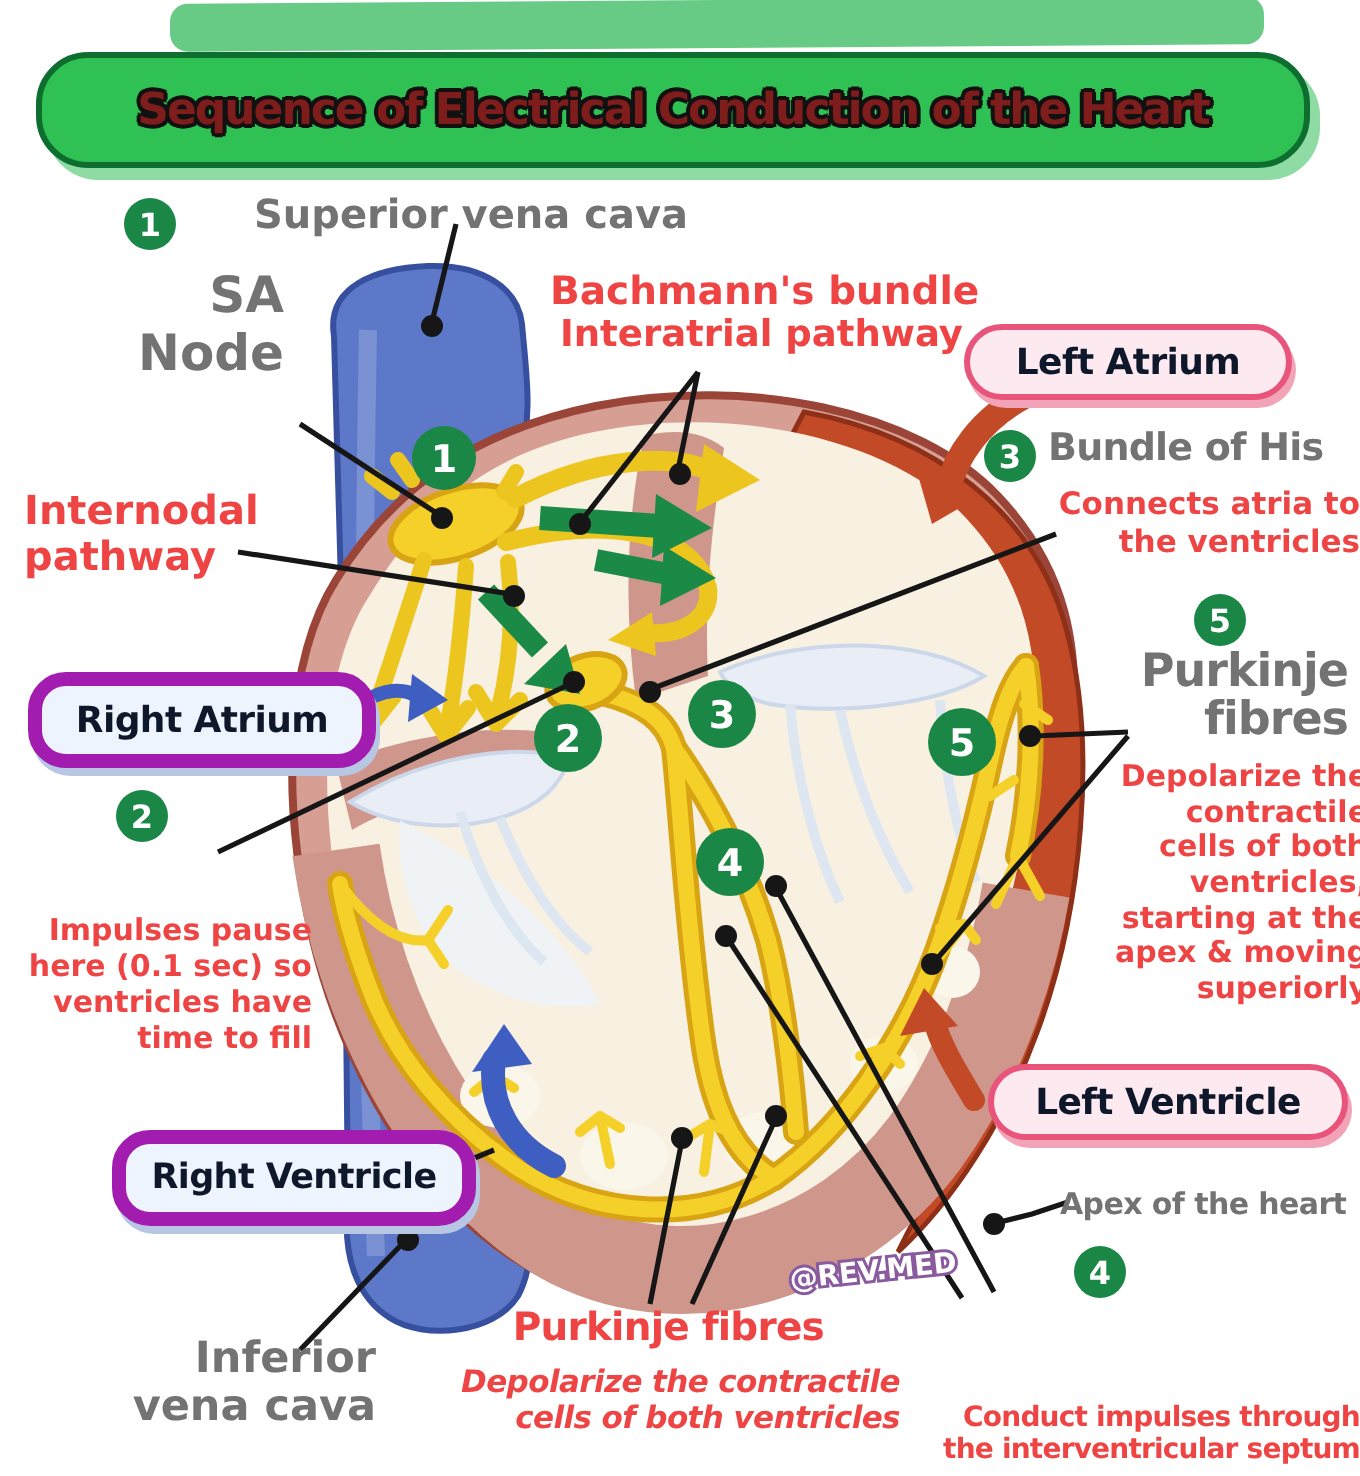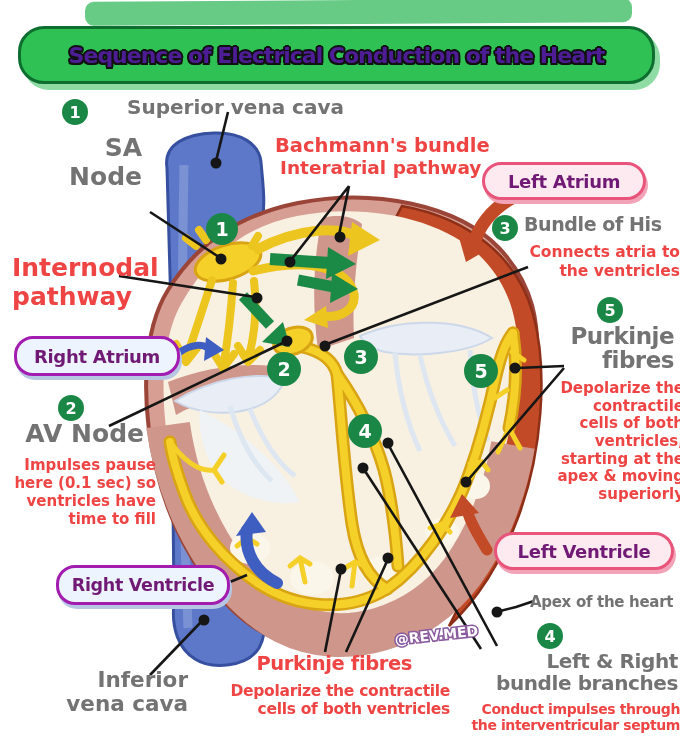--- a/index.html
+++ b/index.html
@@ -11,37 +11,37 @@
   .prelines{white-space:pre-line;}
   
   .brush{left:85px;top:0;width:547px;height:24px;background:#67cb86;border-radius:9px;transform:rotate(-.4deg);}
   
   .banner{
     left:18px;top:26px;width:631px;height:52px;background:#2fc153;
     border:3px solid #0e6e30;border-radius:26px;box-shadow:5px 6px 0 #8edca4;
     display:flex;align-items:center;justify-content:center;
   }
   .banner .title{
-    color:#4c1d95;font-weight:bold;font-size:22px;letter-spacing:-1px;white-space:nowrap;
+    color:#7f1d1d;font-weight:bold;font-size:22px;letter-spacing:-1px;white-space:nowrap;
     text-shadow:2px 0 0 #111,-2px 0 0 #111,0 2px 0 #111,0 -2px 0 #111,
                 1.5px 1.5px 0 #111,-1.5px 1.5px 0 #111,1.5px -1.5px 0 #111,-1.5px -1.5px 0 #111;
   }
   svg.heart{left:0;top:0;width:680px;height:738px;}
   
   .black-label{color:#737373;font-weight:bold;}
   .green-label{color:#ef4444;font-weight:bold;}
   .center{text-align:right;}
   
   .pill{
     display:flex;align-items:center;justify-content:center;
-    font-weight:bold;color:#701a75;font-size:18px;letter-spacing:-.3px;
+    font-weight:bold;color:#0f172a;font-size:18px;letter-spacing:-.3px;
     border-radius:19px;white-space:nowrap;text-align:center;
   }
   .pill.pink{background:#fdeaf0;border:3px solid #e8547a;box-shadow:2px 4px 0 #f2a3b8;}
-  .pill.blue{background:#edf4fd;border:3px solid #a21caf;box-shadow:2px 4px 0 #b7c7e3;}
+  .pill.blue{background:#edf4fd;border:7px solid #a21caf;box-shadow:2px 4px 0 #b7c7e3;}
   
   .badge{
     width:26px;height:26px;border-radius:50%;background:#1b8746;color:#fff;
     display:flex;align-items:center;justify-content:center;font-weight:bold;font-size:16px;
   }
 </style>
 </head>
 <body>
 
 <div class="stage">
@@ -237,44 +237,41 @@
   <div class="abs black-label center prelines" style="left:554px;top:324px;width:120px;font-size:23px;line-height:1.05;letter-spacing:-.5px;">Purkinje
 fibres</div>
   <div class="abs green-label center prelines" style="left:544px;top:380px;width:140px;font-size:15px;line-height:1.18;">Depolarize the
 contractile
 cells of both
 ventricles,
 starting at the
 apex &amp; moving
 superiorly</div>
 
-  <div class="abs green-label prelines" style="left:12px;top:254px;font-size:25px;line-height:1.15;">Internodal
+  <div class="abs green-label prelines" style="left:12px;top:244px;font-size:20px;line-height:1.15;">Internodal
 pathway</div>
 
   <div class="abs pill blue" style="left:14px;top:336px;width:160px;height:34px;">Right Atrium</div>
 
   <div class="abs badge" style="left:58px;top:395px;">2</div>
-  <div class="abs black-label center" style="left:22px;top:419px;width:122px;font-size:25px;">AV Node</div>
   <div class="abs green-label center prelines" style="left:0px;top:456px;width:156px;font-size:15px;line-height:1.2;">Impulses pause
 here (0.1 sec) so
 ventricles have
 time to fill</div>
 
   <div class="abs pill blue" style="left:56px;top:565px;width:168px;height:34px;font-size:17.5px;">Right Ventricle</div>
 
   <div class="abs black-label center prelines" style="left:36px;top:668px;width:152px;font-size:21.5px;line-height:1.12;">Inferior
 vena cava</div>
 
   <div class="abs pill pink" style="left:494px;top:532px;width:174px;height:32px;">Left Ventricle</div>
 
   <div class="abs black-label" style="left:530px;top:593px;font-size:15px;letter-spacing:-.3px;white-space:nowrap;">Apex of the heart</div>
 
   <div class="abs badge" style="left:537px;top:623px;">4</div>
-  <div class="abs black-label center prelines" style="left:472px;top:650px;width:206px;font-size:20px;line-height:1.12;letter-spacing:-.4px;">Left &amp; Right
-bundle branches</div>
   <div class="abs green-label center prelines" style="left:448px;top:701px;width:232px;font-size:14px;line-height:1.15;letter-spacing:-.4px;">Conduct impulses through
 the interventricular septum</div>
 
   <div class="abs green-label center" style="left:240px;top:652px;width:172px;font-size:19.5px;letter-spacing:-.4px;">Purkinje fibres</div>
-  <div class="abs green-label center prelines" style="left:202px;top:682px;width:248px;font-size:15.5px;line-height:1.18;letter-spacing:-.3px;">Depolarize the contractile
+  <div class="abs green-label center prelines" style="left:202px;top:682px;width:248px;font-size:15.5px;line-height:1.18;letter-spacing:-.3px;font-style:italic;">Depolarize the contractile
 cells of both ventricles</div>
 
 </div>
 
 </body></html>

